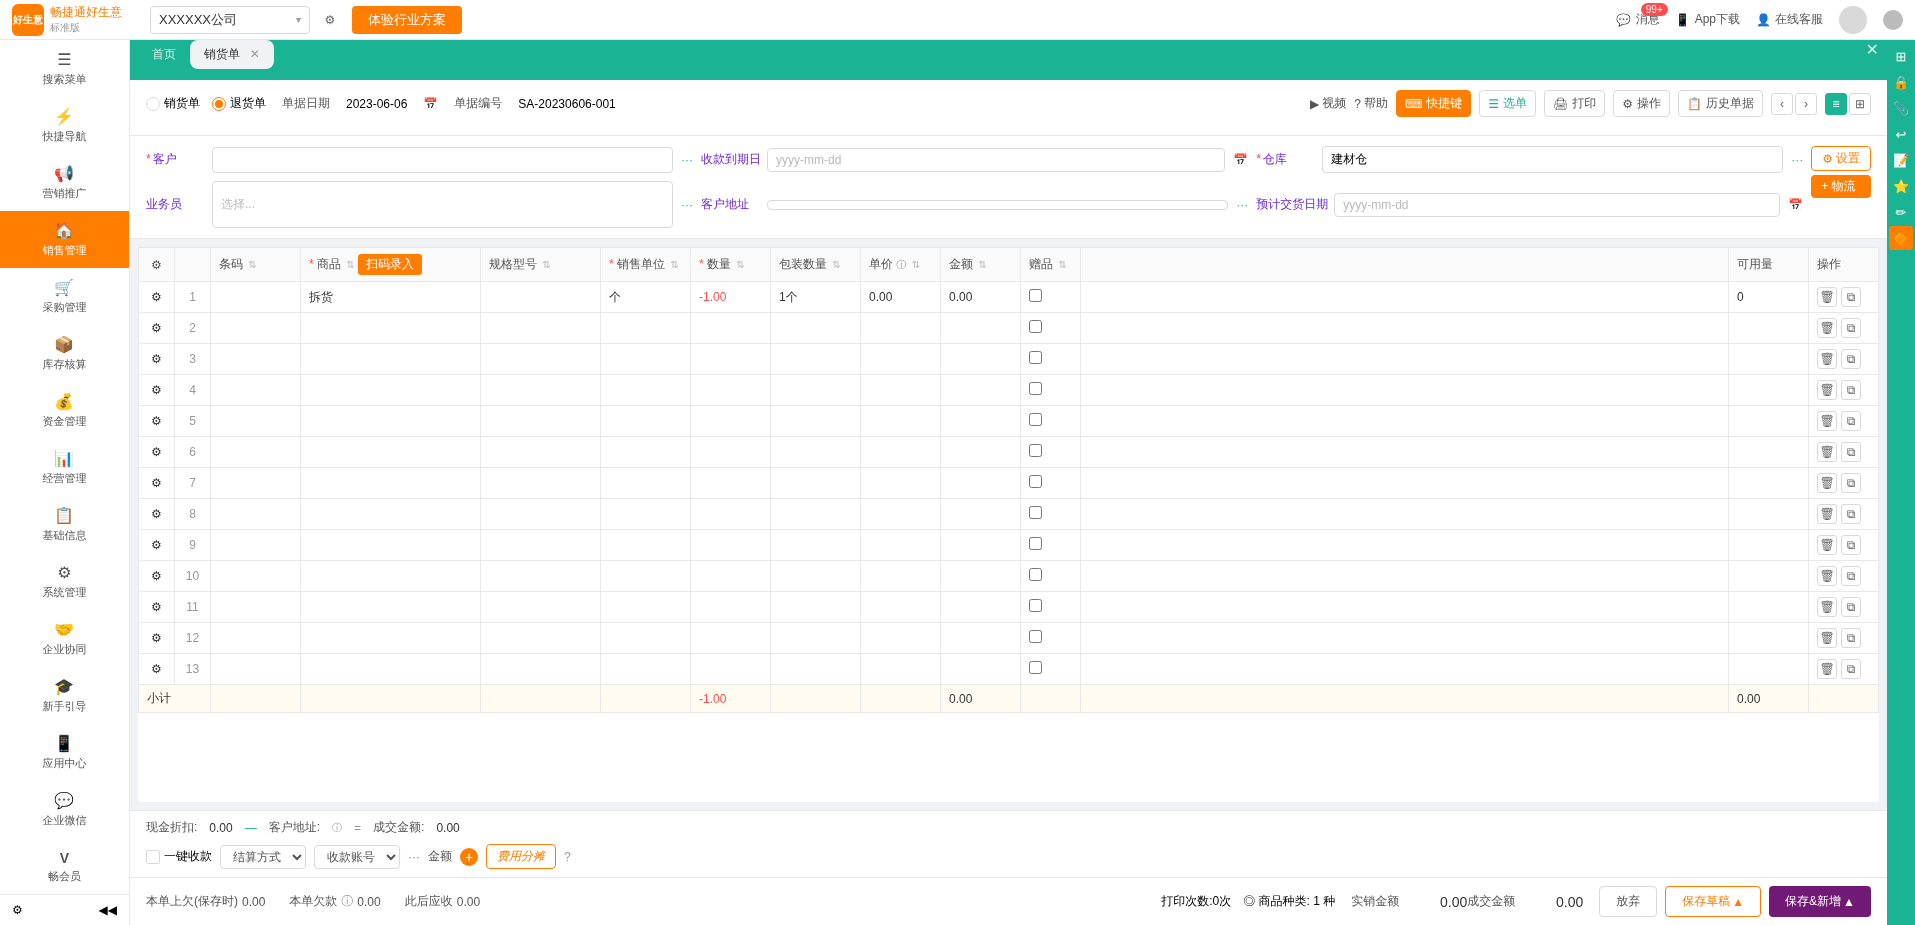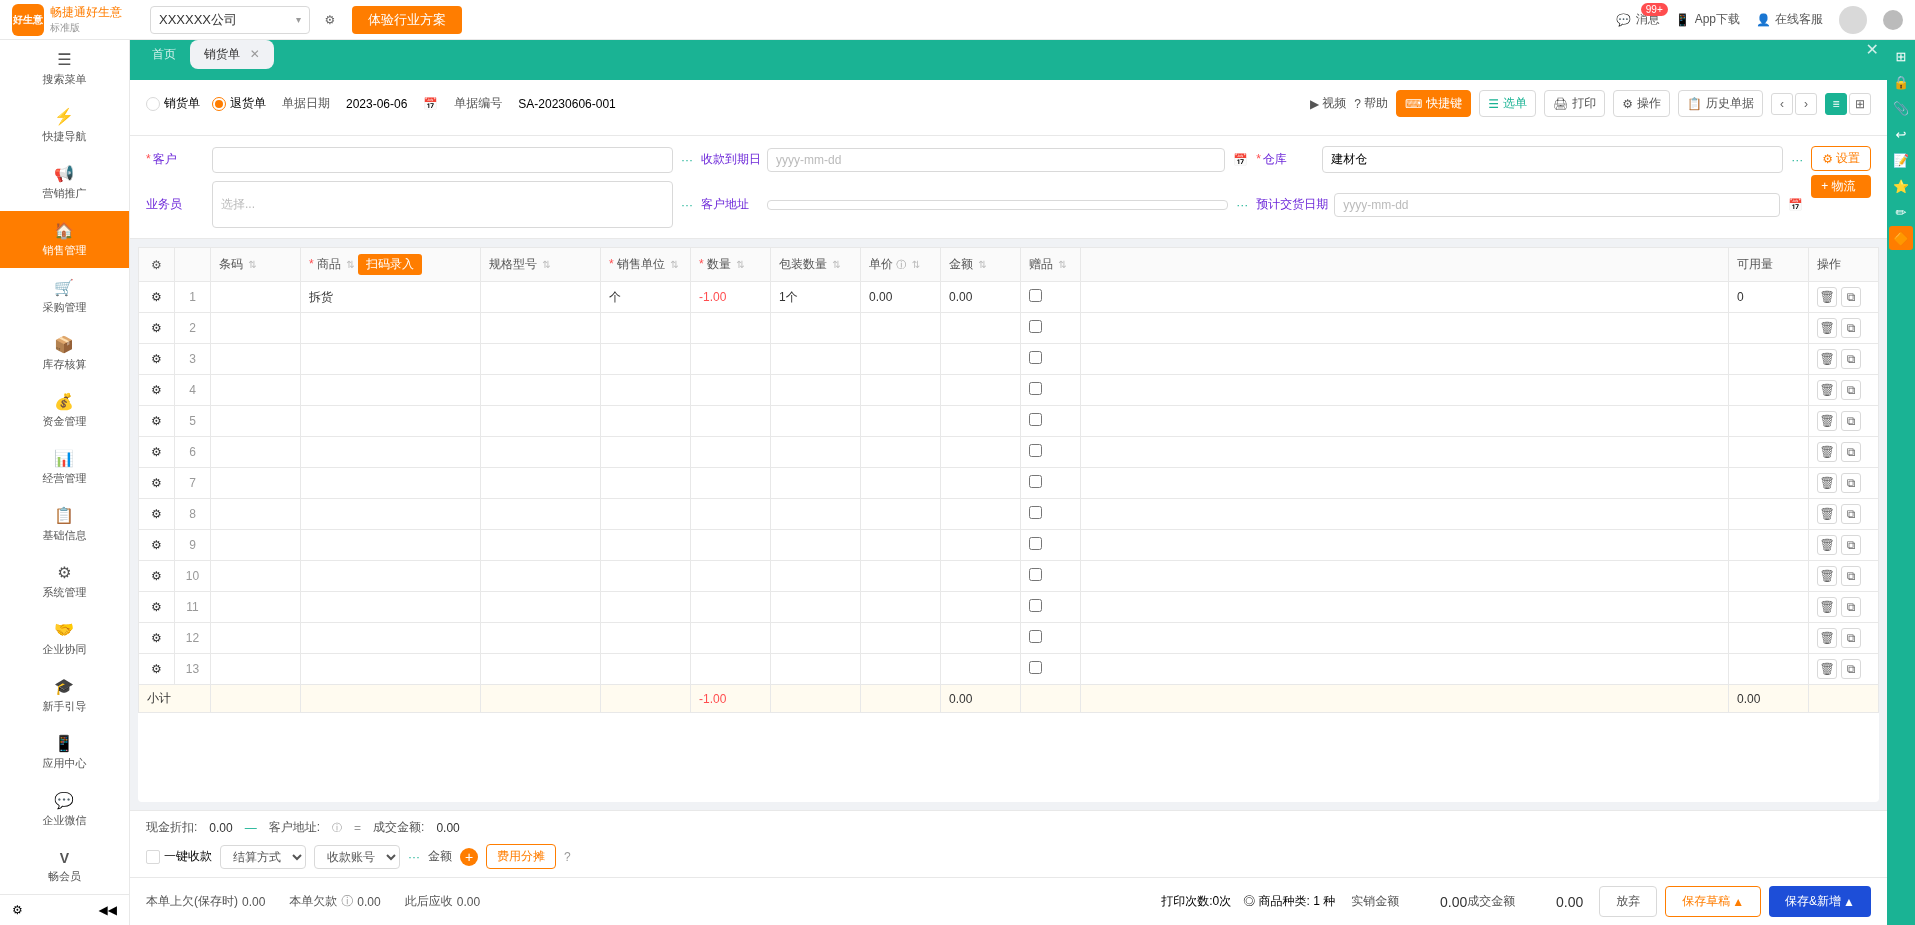--- a/index.html
+++ b/index.html
@@ -104,36 +104,36 @@
     .footer-row1 { display: flex; align-items: center; gap: 12px; margin-bottom: 8px; }
     .footer-label { color: #555; }
     .footer-value { color: #333; font-weight: 500; }
     .minus-icon { color: #1ab394; }
     .equals-icon { color: #999; }
     .footer-row2 { display: flex; align-items: center; gap: 8px; }
     .checkbox-item { display: flex; align-items: center; gap: 4px; cursor: pointer; }
     .checkbox { width: 14px; height: 14px; border: 1px solid #d9d9d9; border-radius: 2px; }
     .select-box { border: 1px solid #d9d9d9; border-radius: 4px; padding: 3px 8px; color: #555; background: #fff; cursor: pointer; }
     .add-btn { background: #ff7d00; color: white; border: none; border-radius: 50%; width: 18px; height: 18px; display: flex; align-items: center; justify-content: center; cursor: pointer; font-size: 14px; }
-    .expense-btn { border: 1px solid #ff7d00; color: #ff7d00; border-radius: 4px; padding: 3px 10px; background: #fff; cursor: pointer; }
+    .expense-btn { border: 1px solid #ff7d00; color: #ff7d00; border-radius: 4px; padding: 3px 10px; background: #fff; cursor: pointer; font-style: italic; }
     .help-icon { color: #999; cursor: pointer; }
 
     
     .action-bar { background: #fff; padding: 8px 16px; border-top: 1px solid #e8e8e8; display: flex; align-items: center; flex-shrink: 0; }
     .action-info { display: flex; gap: 24px; align-items: center; color: #555; }
     .action-info span { display: flex; align-items: center; gap: 4px; }
     .action-spacer { flex: 1; }
     .summary-box { display: flex; flex-direction: row; align-items: flex-end; margin-right: 16px; }
     .summary-row { display: flex; gap: 8px; align-items: center; }
     .summary-label { color: #555; }
     .summary-value { color: #333; font-size: 14px; font-weight: 500; min-width: 60px; text-align: right; }
     .action-btns { display: flex; gap: 8px; }
     .btn-abandon { border: 1px solid #d9d9d9; background: #fff; color: #555; border-radius: 4px; padding: 6px 16px; cursor: pointer; }
     .btn-save-draft { border: 1px solid #ff7d00; background: #fff; color: #ff7d00; border-radius: 4px; padding: 6px 16px; cursor: pointer; display: flex; align-items: center; gap: 2px; }
-    .btn-save-new { background: #1d4ed8; color: white; border: none; border-radius: 4px; padding: 6px 16px; cursor: pointer; display: flex; align-items: center; gap: 2px; }
+    .btn-save-new { background: #701a75; color: white; border: none; border-radius: 4px; padding: 6px 16px; cursor: pointer; display: flex; align-items: center; gap: 2px; }
 
     
     .right-panel { width: 28px; background: #1ab394; display: flex; flex-direction: column; align-items: center; padding: 4px 0; gap: 2px; flex-shrink: 0; }
     .right-panel-btn { width: 24px; height: 24px; display: flex; align-items: center; justify-content: center; cursor: pointer; color: white; font-size: 13px; }
     .right-panel-btn.active { background: #ff7d00; border-radius: 3px; }
 
     .info-icon { font-size: 10px; color: #999; cursor: pointer; }
   </style>
 </head>
 <body>

